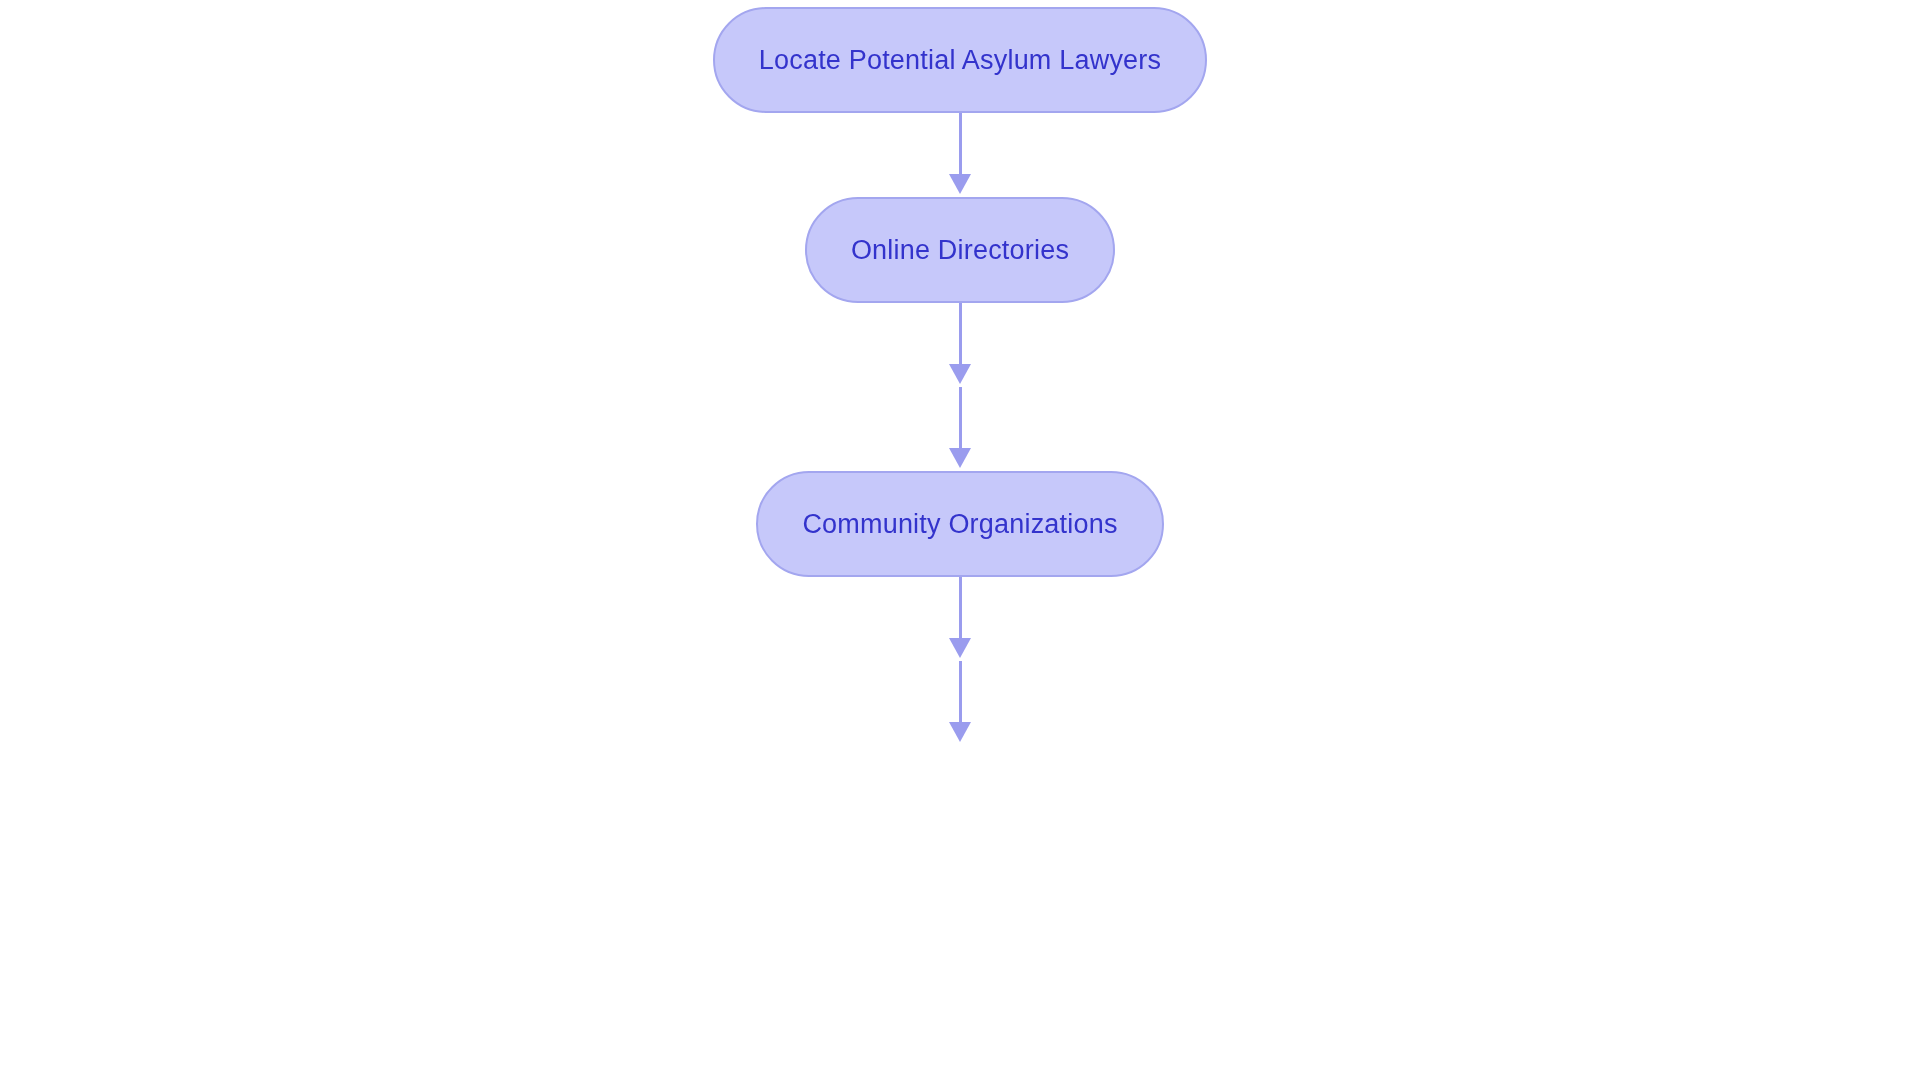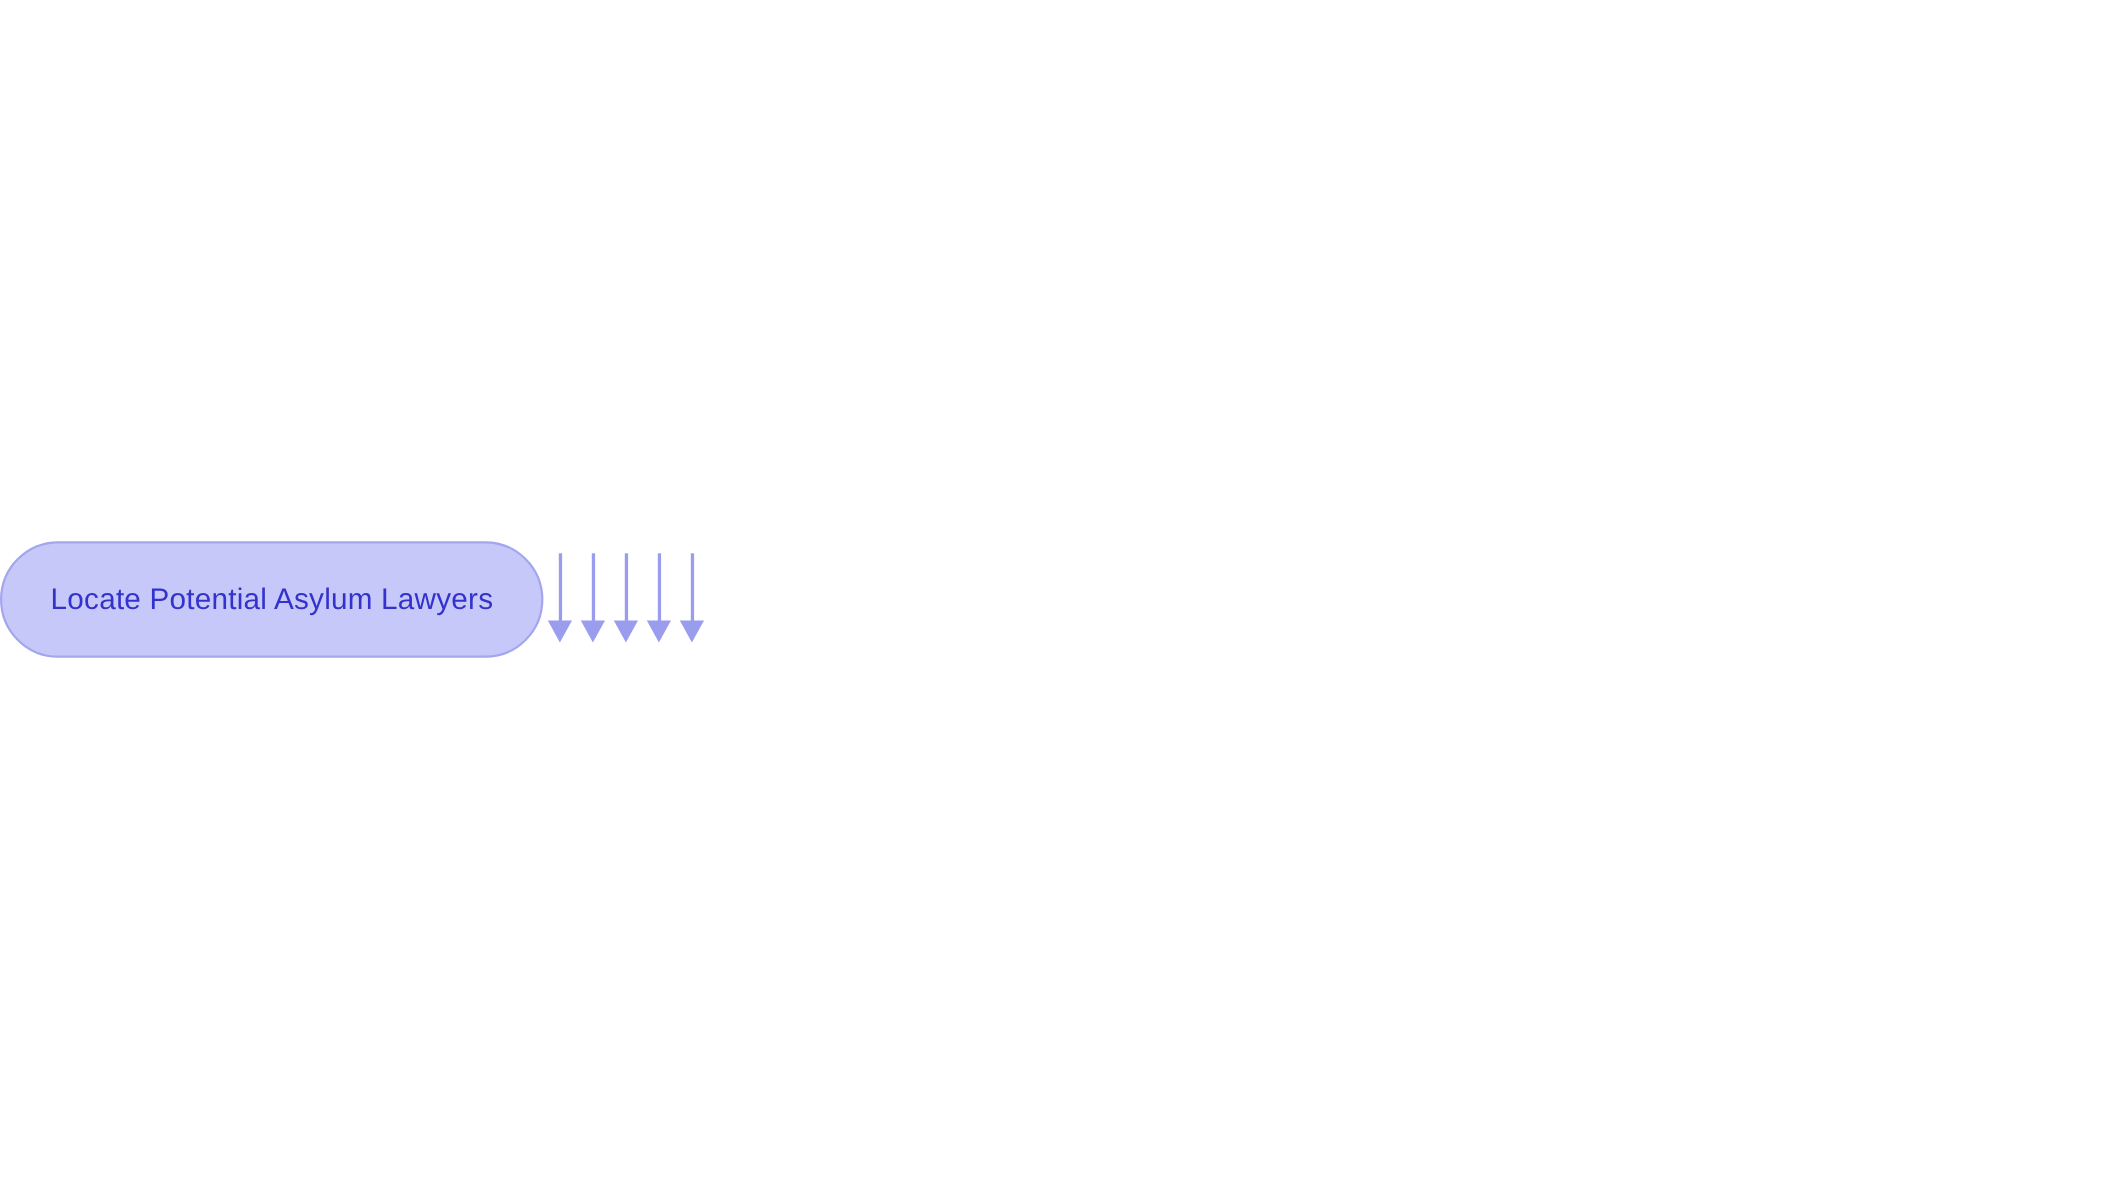--- a/index.html
+++ b/index.html
@@ -22,21 +22,21 @@
     background: #ffffff;
   }
 
   .flow-column {
     position: absolute;
     left: 0;
     top: 0;
     width: 1920px;
     height: 1083px;
     display: flex;
-    flex-direction: row;
+    flex-direction: column;
     align-items: center;
     justify-content: flex-start;
     padding-top: 7px;
     box-sizing: border-box;
   }
 
   .node {
     box-sizing: border-box;
     display: flex;
     align-items: center;
@@ -91,32 +91,38 @@
 
     <div class="node">
       <span class="node-label">Locate Potential Asylum Lawyers</span>
     </div>
 
     <div class="connector">
       <div class="connector-line"></div>
       <div class="connector-head"></div>
     </div>
 
+    <div class="node">
+      <span class="node-label">Online Directories</span>
+    </div>
 
     <div class="connector">
       <div class="connector-line"></div>
       <div class="connector-head"></div>
     </div>
 
 
     <div class="connector">
       <div class="connector-line"></div>
       <div class="connector-head"></div>
     </div>
 
+    <div class="node">
+      <span class="node-label">Community Organizations</span>
+    </div>
 
     <div class="connector">
       <div class="connector-line"></div>
       <div class="connector-head"></div>
     </div>
 
 
     <div class="connector">
       <div class="connector-line"></div>
       <div class="connector-head"></div>

